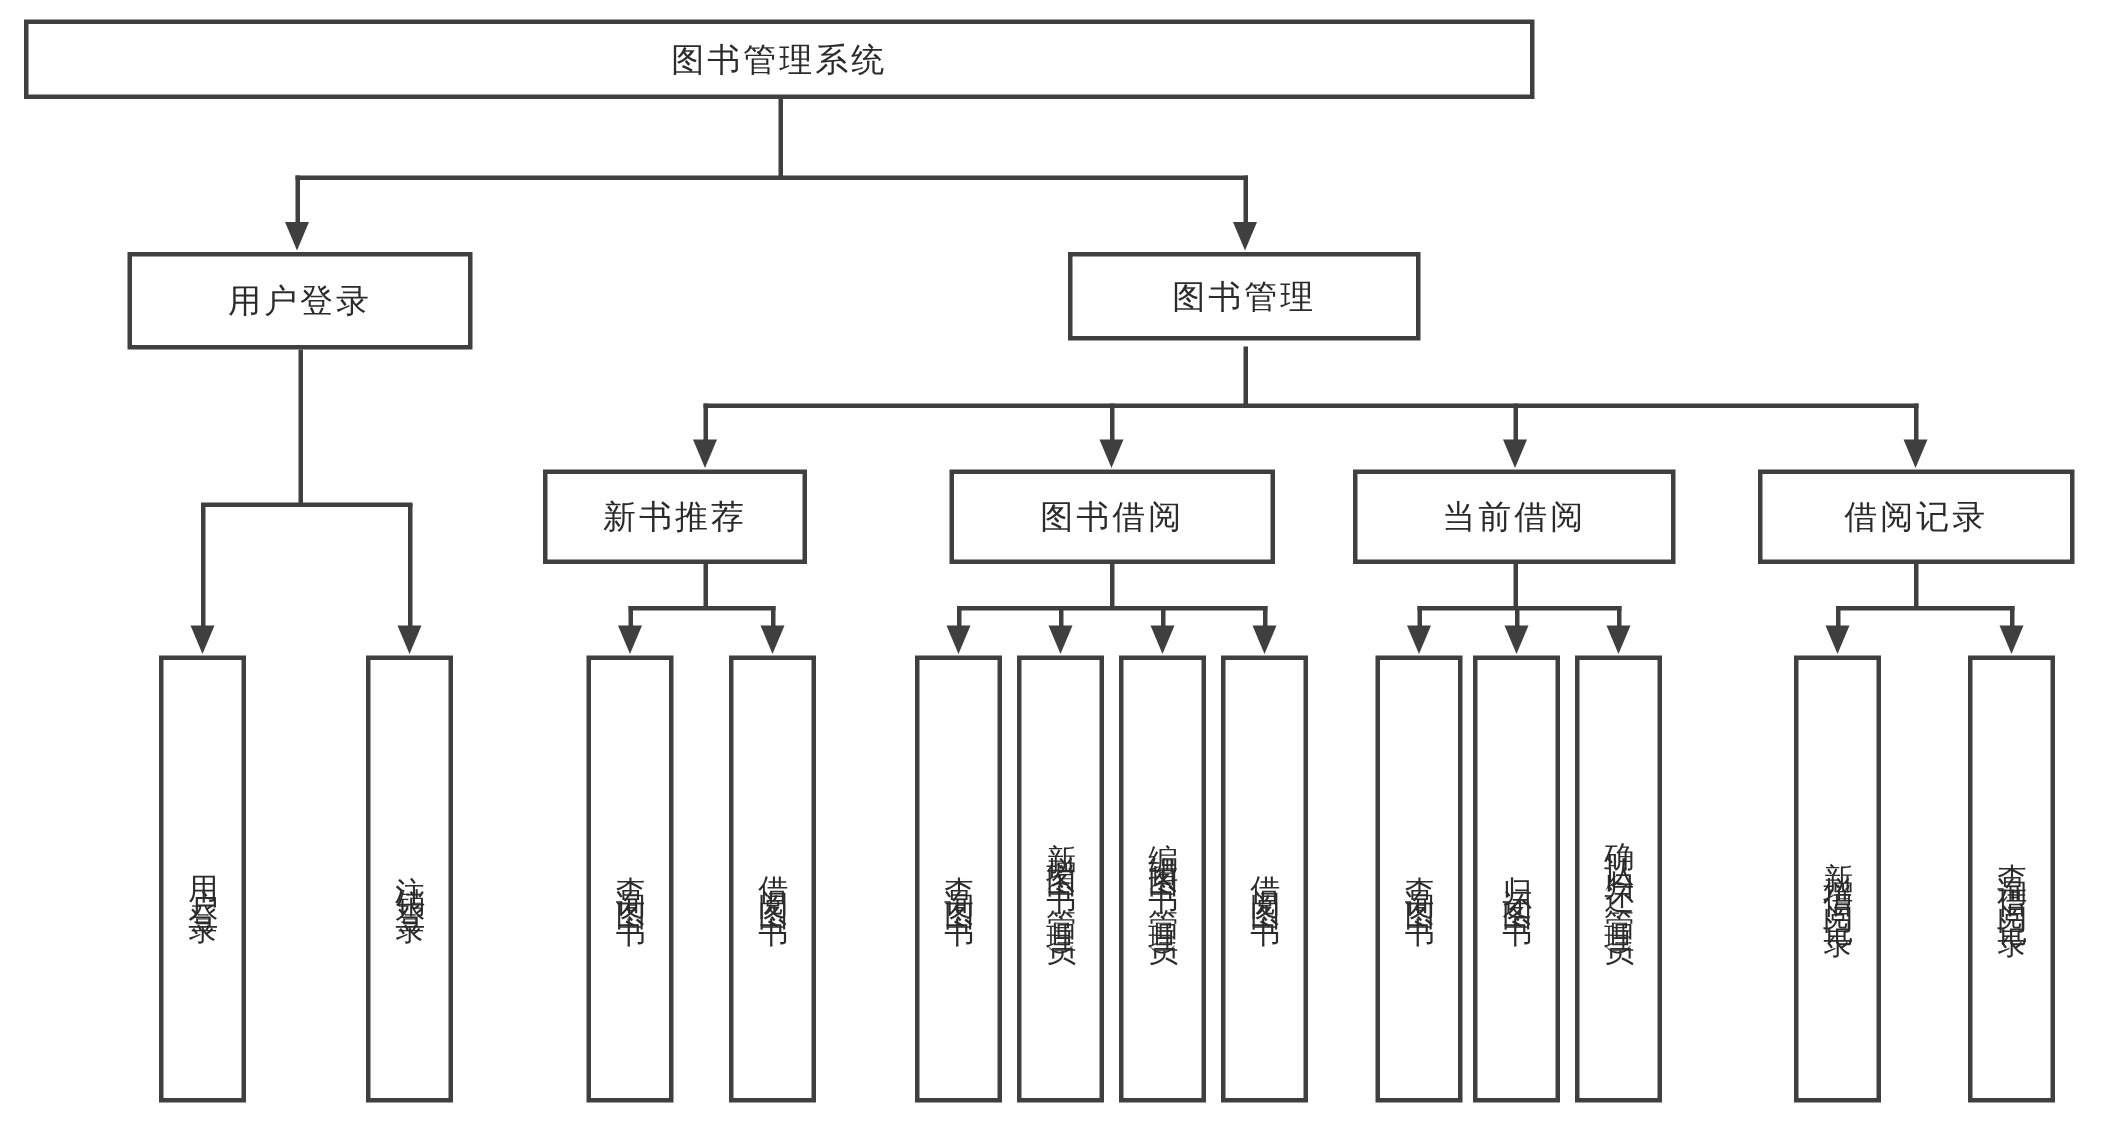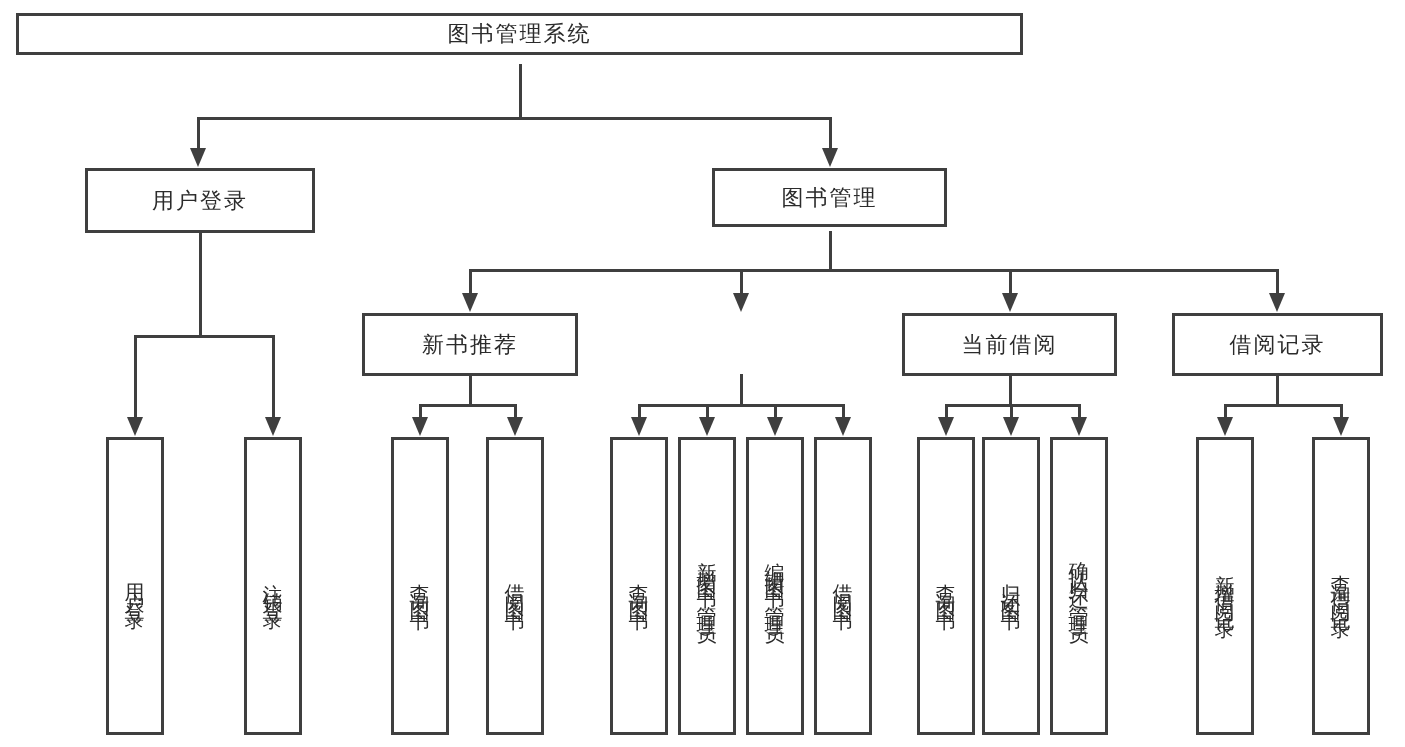--- a/index.html
+++ b/index.html
@@ -59,26 +59,27 @@
     text-shadow:0 0 2px #ffffff;
     z-index:5;
     white-space:nowrap;
   }
 </style>
 </head>
 <body>
 
 <div id="canvas">
 
-  <div class="node" style="left:16px;top:13px;width:1007px;height:42px;">图书管理系统</div>
+  <div class="node" style="left:16px;top:13px;width:1007px;height:53px;">图书管理系统</div>
 
   <div class="node" style="left:85px;top:168px;width:230px;height:65px;">用户登录</div>
   <div class="node" style="left:712px;top:168px;width:235px;height:59px;">图书管理</div>
 
-  <div class="node" style="left:362px;top:313px;width:216px;height:63px;">新书推荐</div>
+  <div class="node" style="left:362px;top:313px;width:176px;height:63px;">新书推荐</div>
+  <div class="node" style="left:633px;top:313px;width:217px;height:63px;">图书借阅</div>
   <div class="node" style="left:1172px;top:313px;width:211px;height:63px;">借阅记录</div>
   <div class="node" style="left:902px;top:313px;width:215px;height:63px;">当前借阅</div>
 
   <div class="node leaf" style="left:106px;top:437px;width:58px;height:298px;">用户登录</div>
   <div class="node leaf" style="left:244px;top:437px;width:58px;height:298px;">注销登录</div>
 
   <div class="node leaf" style="left:391px;top:437px;width:58px;height:298px;">查询图书</div>
   <div class="node leaf" style="left:486px;top:437px;width:58px;height:298px;">借阅图书</div>
 
   <div class="node leaf" style="left:610px;top:437px;width:58px;height:298px;">查询图书</div>

